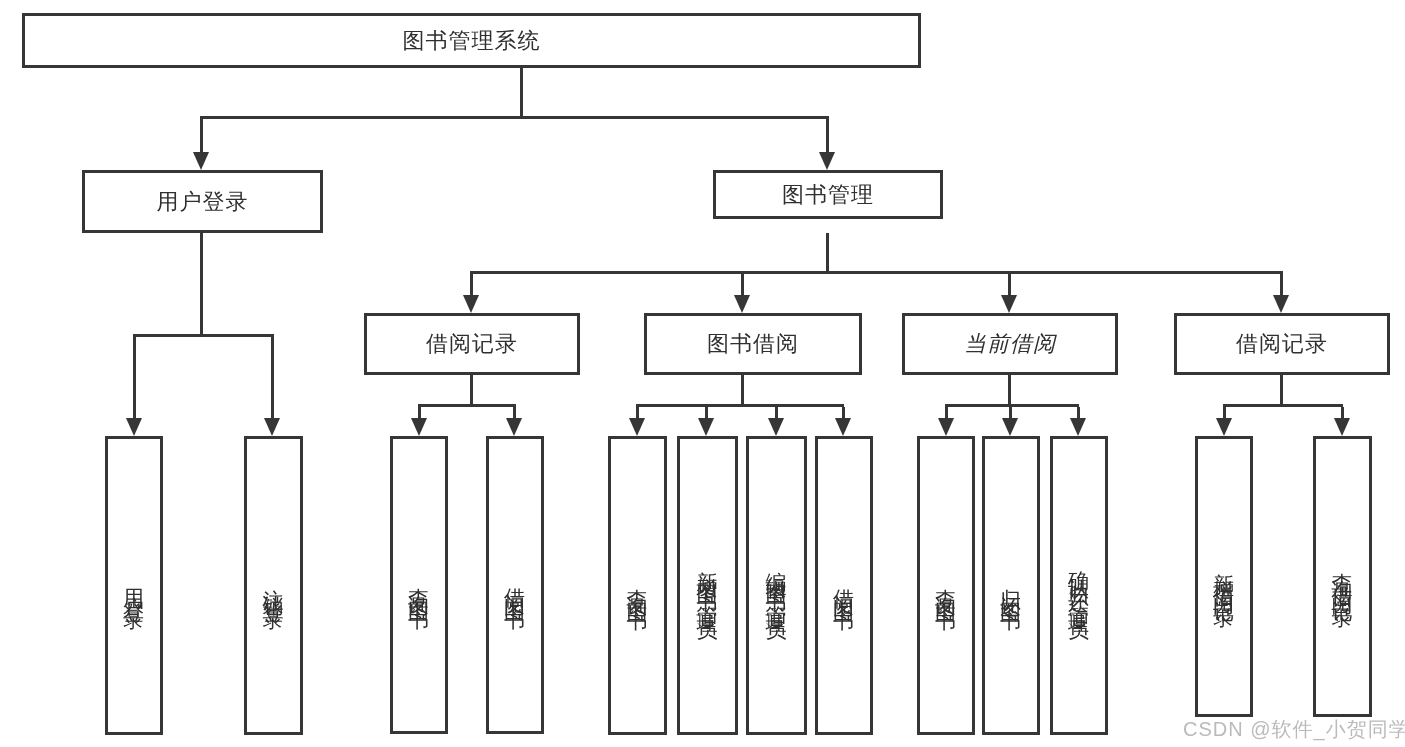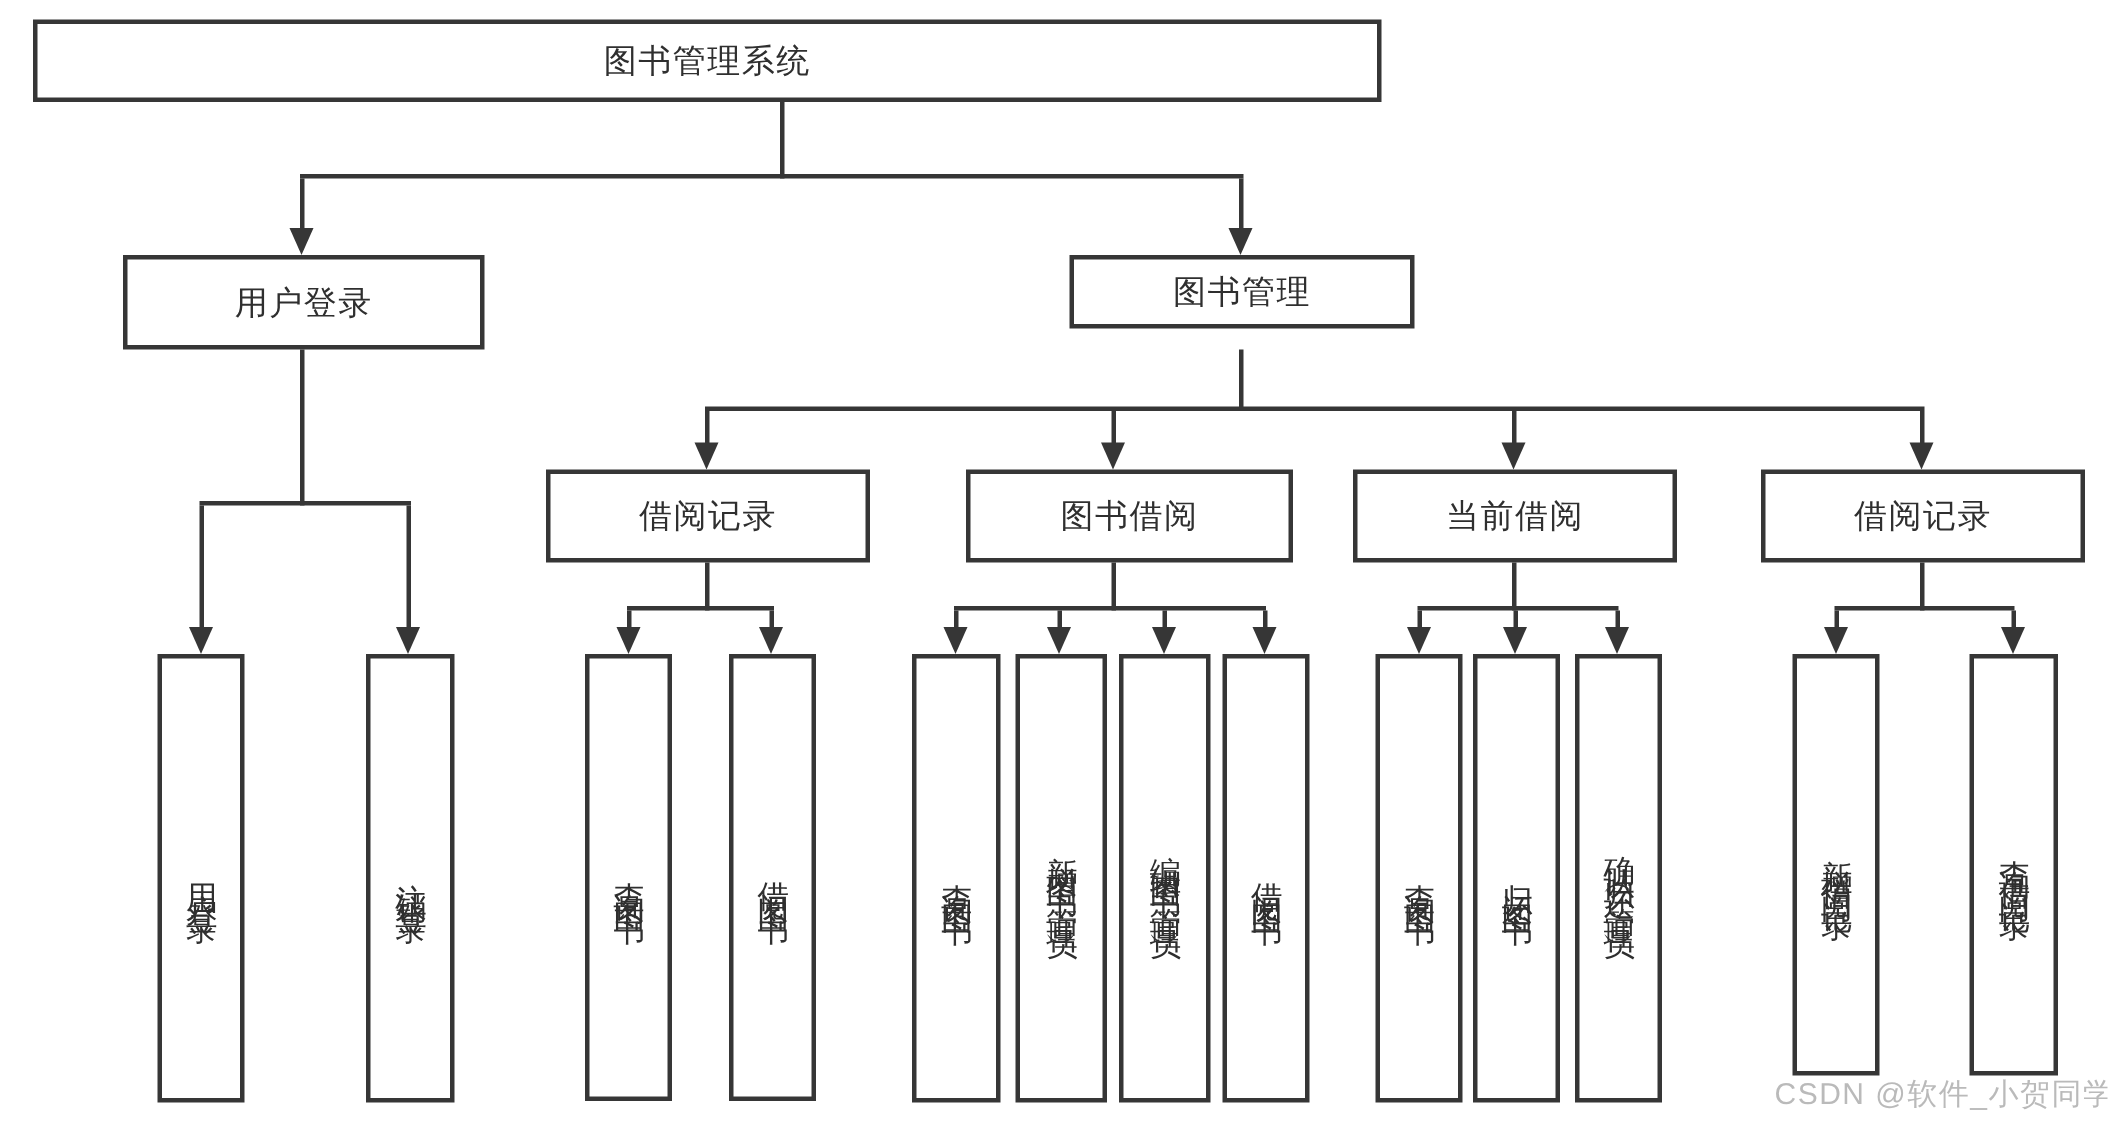--- a/index.html
+++ b/index.html
@@ -42,21 +42,21 @@
 </head>
 <body>
 
 <div class="node" style="left:22px;top:13px;width:899px;height:55px;">图书管理系统</div>
 
 <div class="node" style="left:82px;top:170px;width:241px;height:63px;">用户登录</div>
 <div class="node" style="left:713px;top:170px;width:230px;height:49px;">图书管理</div>
 
 <div class="node" style="left:364px;top:313px;width:216px;height:62px;">借阅记录</div>
 <div class="node" style="left:634px;top:313px;width:218px;height:62px;margin-left:10px;">图书借阅</div>
-<div class="node" style="left:902px;top:313px;width:216px;height:62px;">当前借阅</div>
+<div class="node" style="left:902px;top:313px;width:216px;height:62px;font-style:italic;">当前借阅</div>
 <div class="node" style="left:1174px;top:313px;width:216px;height:62px;">借阅记录</div>
 
 <div class="vnode" style="left:105px;top:436px;width:58px;height:299px;">用户登录</div>
 <div class="vnode" style="left:244px;top:436px;width:59px;height:299px;">注销登录</div>
 
 <div class="vnode" style="left:390px;top:436px;width:58px;height:298px;">查询图书</div>
 <div class="vnode" style="left:486px;top:436px;width:58px;height:298px;">借阅图书</div>
 
 <div class="vnode" style="left:608px;top:436px;width:59px;height:299px;">查询图书</div>
 <div class="vnode" style="left:677px;top:436px;width:61px;height:299px;">新增图书（管理员）</div>

